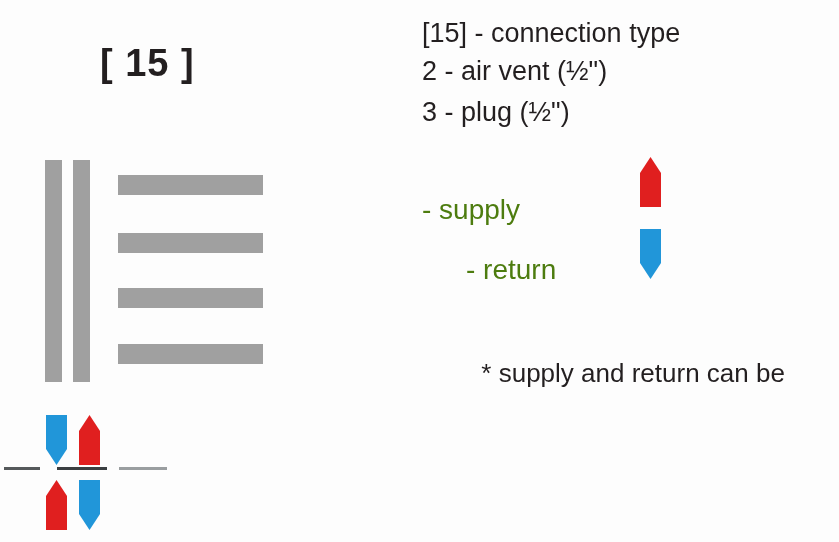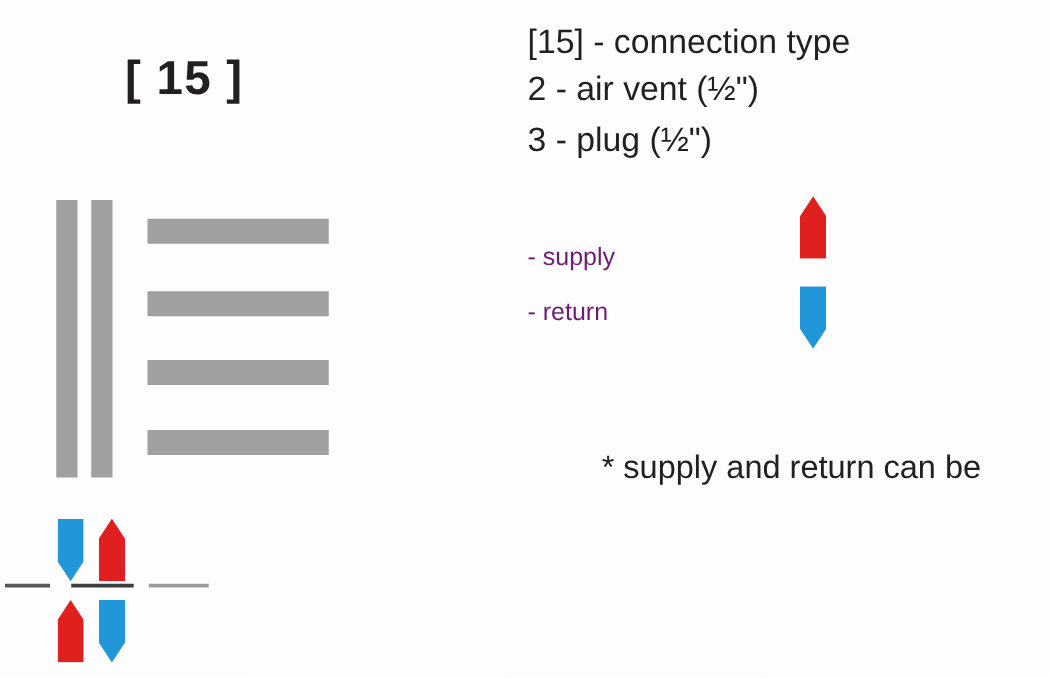--- a/index.html
+++ b/index.html
@@ -115,27 +115,27 @@
     white-space: pre;
     color: #231f20;
   }
   .note-line.n1 { top: 20px; }
   .note-line.n2 { top: 58px; }
   .note-line.n3 { top: 99px; }
 
   .legend-row-label {
     position: absolute;
     left: 4px;
-    font-size: 20px;
-    line-height: 1;
-    white-space: pre;
-    color: #701a75;
+    font-size: 28px;
+    line-height: 1;
+    white-space: pre;
+    color: #4d7c0f;
   }
   .legend-row-label.l-supply { top: 196px; }
-  .legend-row-label.l-return { top: 240px; }
+  .legend-row-label.l-return { top: 256px; margin-left: 44px; }
 
   .arrow.lg-supply { left: 222px; top: 157px; }
   .arrow.lg-return { left: 222px; top: 229px; }
 
   .footnote {
     position: absolute;
     left: 20px;
     top: 320px;
     width: 415px;
     font-size: 26px;

